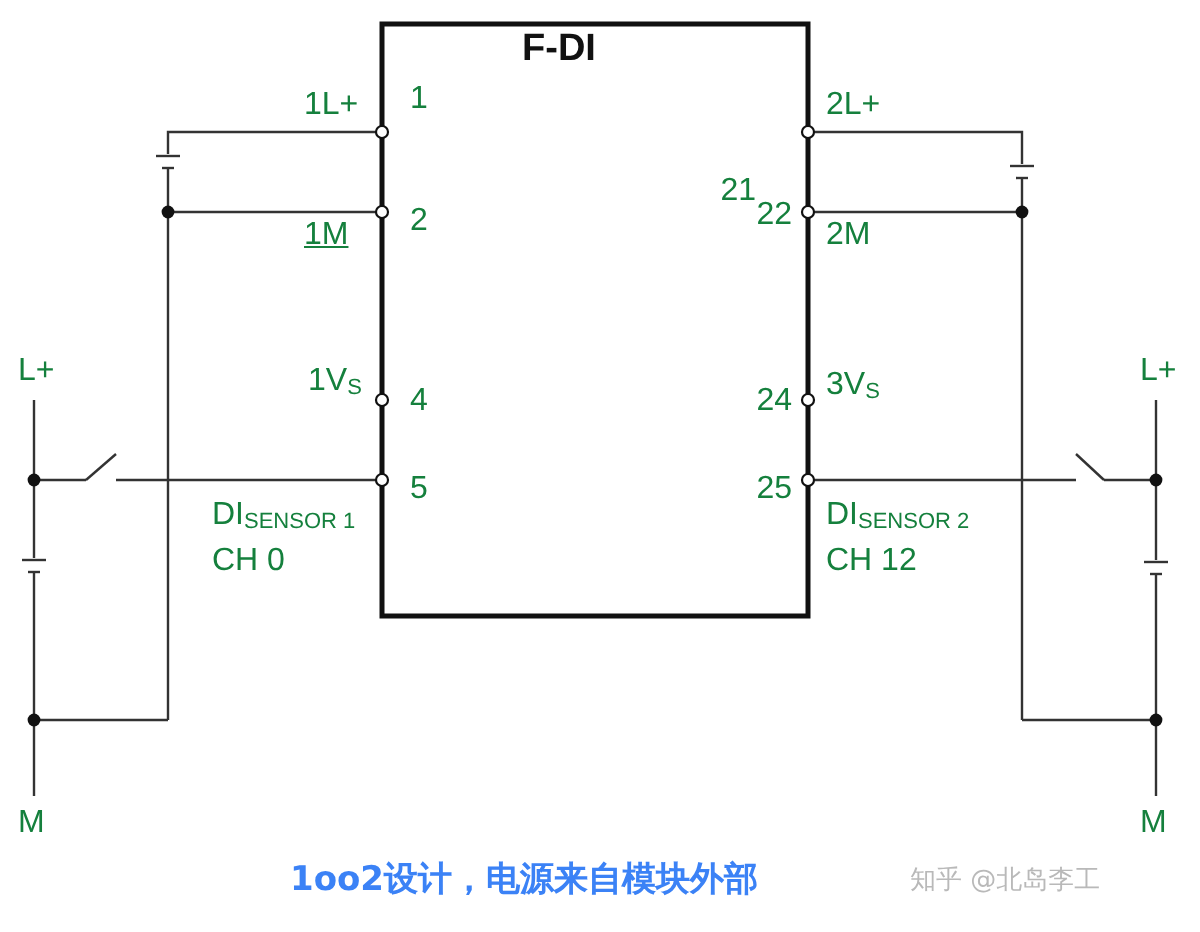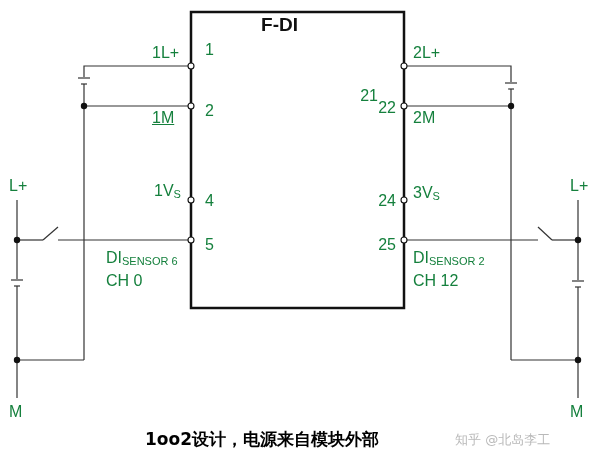--- a/index.html
+++ b/index.html
@@ -1,21 +1,21 @@
 <!DOCTYPE html>
 <html><head>
 <meta charset="utf-8">
 <style>
   html, body { margin: 0; padding: 0; background: #ffffff; }
   body { width: 600px; height: 466px; position: relative; overflow: hidden; font-family: "Liberation Sans", sans-serif; color: #111; }
   svg.diagram { position: absolute; left: 0; top: 0; }
   .lbl { position: absolute; font-family: "Liberation Sans", sans-serif; font-size: 16px; line-height: 16px; color: #15803d; white-space: nowrap; }
   .lbl sub, .sub { font-size: 11px; vertical-align: baseline; position: relative; top: 2px; }
   .title { position: absolute; left: 191px; width: 177px; top: 14px; text-align: center; font-weight: bold; font-size: 19px; color: #111; }
-  .caption { position: absolute; left: 145px; top: 428px; font-family: "DejaVu Sans", sans-serif; font-weight: bold; font-size: 17px; color: #000000; }
+  .caption { position: absolute; left: 145px; top: 428px; font-family: "DejaVu Sans", sans-serif; font-weight: bold; font-size: 17px; color: #3b82f6; }
   .watermark { position: absolute; left: 455px; top: 431px; font-family: "DejaVu Sans", sans-serif; font-size: 13px; color: #b9b9b9; }
   .right { text-align: right; }
 </style>
 </head>
 <body>
 
 <svg class="diagram" width="600" height="466" viewBox="0 0 600 466" xmlns="http://www.w3.org/2000/svg">
 
   <rect x="191" y="12" width="213" height="296" fill="none" stroke="#111" stroke-width="2.5"></rect>
 
@@ -86,21 +86,21 @@
 <div class="title">F-DI</div>
 
 <div class="lbl" style="left:205px; top:42px;">1</div>
 <div class="lbl" style="left:205px; top:103px;">2</div>
 <div class="lbl" style="left:205px; top:193px;">4</div>
 <div class="lbl" style="left:205px; top:237px;">5</div>
 
 <div class="lbl" style="left:152px; top:45px;">1L+</div>
 <div class="lbl" style="left:152px; top:110px;text-decoration:underline;">1M</div>
 <div class="lbl" style="left:154px; top:183px;text-align:right;"><span>1V</span><span class="sub">S</span></div>
-<div class="lbl" style="left:106px; top:250px;"><span>DI</span><span class="sub">SENSOR 6</span></div>
+<div class="lbl" style="left:106px; top:250px;"><span>DI</span><span class="sub">SENSOR 1</span></div>
 <div class="lbl" style="left:106px; top:273px;">CH 0</div>
 
 <div class="lbl right" style="left:344px; width:34px; top:60px;margin-top:28px;">21</div>
 <div class="lbl right" style="left:362px; width:34px; top:100px;">22</div>
 <div class="lbl right" style="left:362px; width:34px; top:193px;">24</div>
 <div class="lbl right" style="left:362px; width:34px; top:237px;">25</div>
 
 <div class="lbl" style="left:413px; top:45px;">2L+</div>
 <div class="lbl" style="left:413px; top:110px;">2M</div>
 <div class="lbl" style="left:413px; top:185px;"><span>3V</span><span class="sub">S</span></div>

